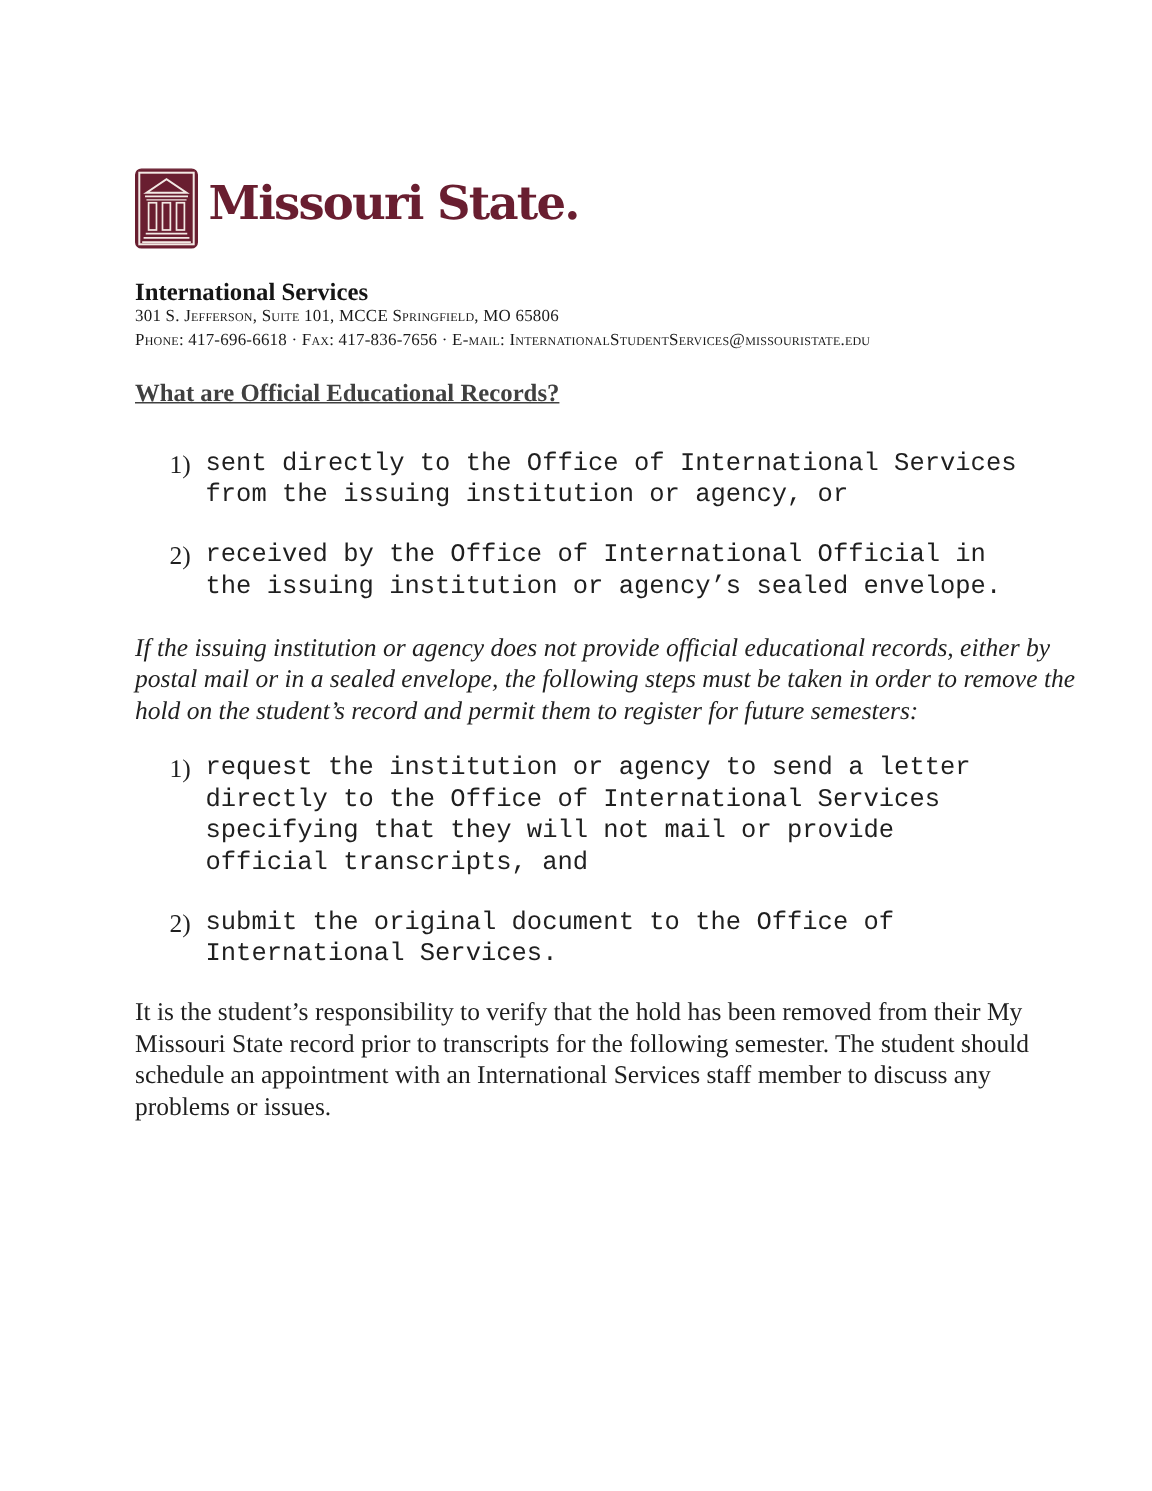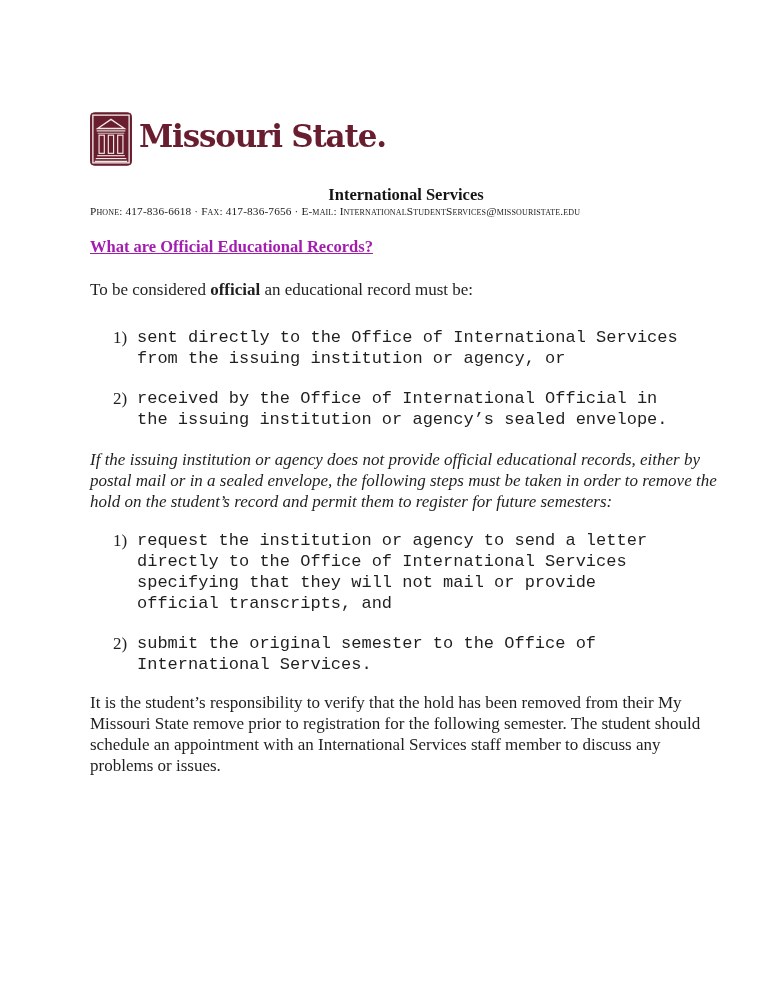--- a/index.html
+++ b/index.html
@@ -23,36 +23,35 @@
     color:#691e30;
     margin-left:7px;
     line-height:1;
     padding-bottom:6px;
   }
   .dept {
     font-weight:700;
     font-size:16.5px;
     line-height:19px;
     color:#151515;
-    text-align:center;
   }
   .addr {
     font-size:11.3px;
     line-height:15.5px;
     font-variant:small-caps;
     letter-spacing:0.15px;
     color:#191919;
   }
   .heading {
     margin-top:17px;
     font-weight:700;
     font-size:16.5px;
     line-height:20px;
     text-decoration:underline;
-    color:#a21caf;
+    color:#404040;
   }
   .bodytext {
     font-size:17px;
     line-height:21px;
     color:#1f1f1f;
   }
   p.bodytext { margin:0; }
   .p1 { margin-top:22px !important; }
   .p2 { margin-top:19px !important;font-style:italic; }
   .p3 { margin-top:17px !important; }
@@ -79,25 +78,25 @@
       <rect x="19.2" y="24" width="5.5" height="19" fill="none" stroke="#f3e9e4" stroke-width="1.2"></rect>
       <rect x="29" y="24" width="5.5" height="19" fill="none" stroke="#f3e9e4" stroke-width="1.2"></rect>
       <line x1="7.5" y1="45.5" x2="36.5" y2="45.5" stroke="#f3e9e4" stroke-width="1.2"></line>
       <line x1="6" y1="48.5" x2="38" y2="48.5" stroke="#f3e9e4" stroke-width="1.2"></line>
       <line x1="5" y1="51.5" x2="39" y2="51.5" stroke="#f3e9e4" stroke-width="1.2"></line>
     </svg>
     <span class="wordmark">Missouri State.</span>
   </div>
 
   <div class="dept">International Services</div>
-  <div class="addr">Phone: 417-836-6618  ·  Fax: 417-836-7656  ·  E-mail: InternationalStudentServices@missouristate.edu</div>
+  <div class="addr">301 S. Jefferson, Suite 101, MCCE Springfield, MO 65806</div>
+  <div class="addr">Phone: 417-696-6618  ·  Fax: 417-836-7656  ·  E-mail: InternationalStudentServices@missouristate.edu</div>
 
   <div class="heading">What are Official Educational Records?</div>
 
-  <p class="bodytext p1"><span>To be considered </span><strong>official</strong><span> an educational record must be:</span></p>
 
   <div>
     <div class="li bodytext mt27">
       <span class="num">1)</span>
       <span class="litext">sent directly to the Office of International Services from the issuing institution or agency, or</span>
     </div>
     <div class="li bodytext mt19">
       <span class="num">2)</span>
       <span class="litext">received by the Office of International Official in the issuing institution or agency’s sealed envelope.</span>
     </div>
@@ -105,19 +104,19 @@
 
   <p class="bodytext p2">If the issuing institution or agency does not provide official educational records, either by postal mail or in a sealed envelope, the following steps must be taken in order to remove the hold on the student’s record and permit them to register for future semesters:</p>
 
   <div>
     <div class="li bodytext mt18">
       <span class="num">1)</span>
       <span class="litext">request the institution or agency to send a letter directly to the Office of International Services specifying that they will not mail or provide official transcripts, and</span>
     </div>
     <div class="li bodytext mt19">
       <span class="num">2)</span>
-      <span class="litext">submit the original semester to the Office of International Services.</span>
+      <span class="litext">submit the original document to the Office of International Services.</span>
     </div>
   </div>
 
-  <p class="bodytext p3">It is the student’s responsibility to verify that the hold has been removed from their My Missouri State remove prior to registration for the following semester.  The student should schedule an appointment with an International Services staff member to discuss any problems or issues.</p>
+  <p class="bodytext p3">It is the student’s responsibility to verify that the hold has been removed from their My Missouri State record prior to transcripts for the following semester.  The student should schedule an appointment with an International Services staff member to discuss any problems or issues.</p>
 
 </div>
 
 </body></html>

